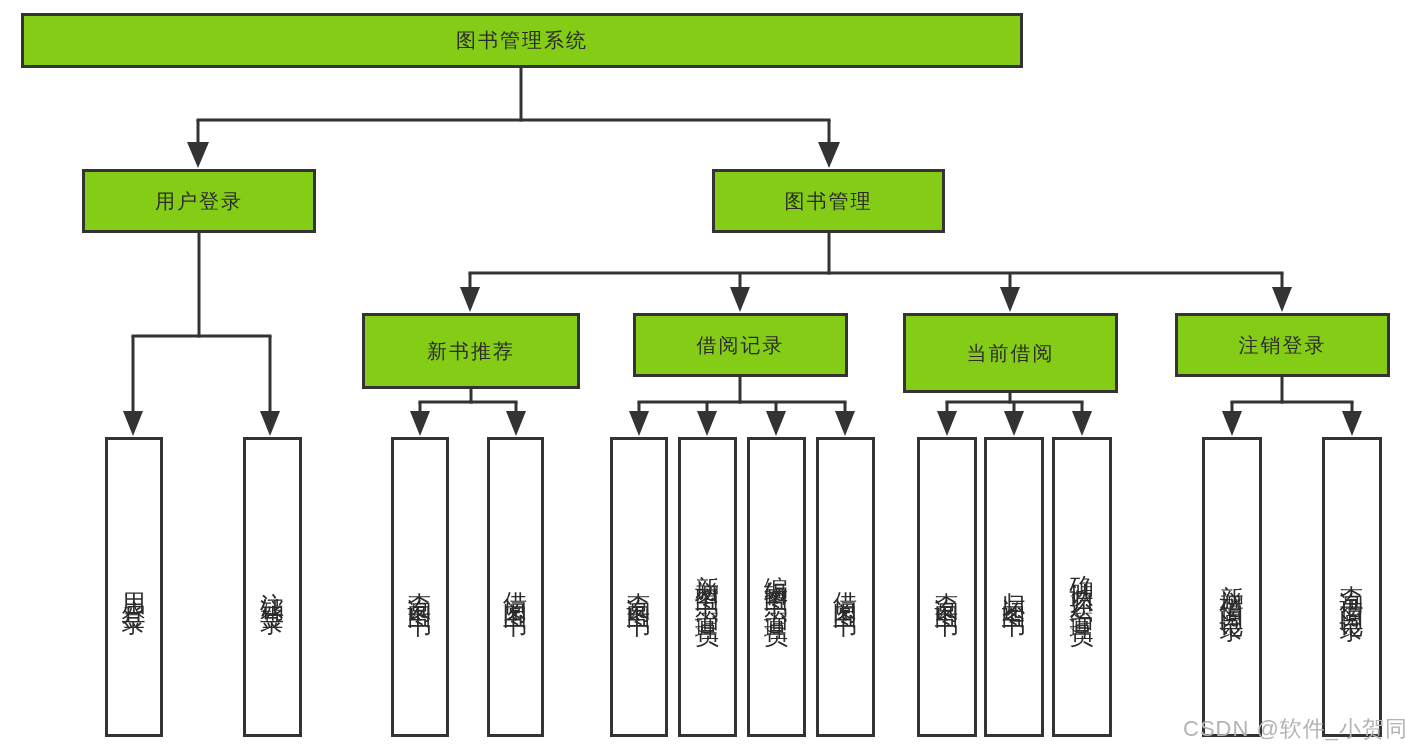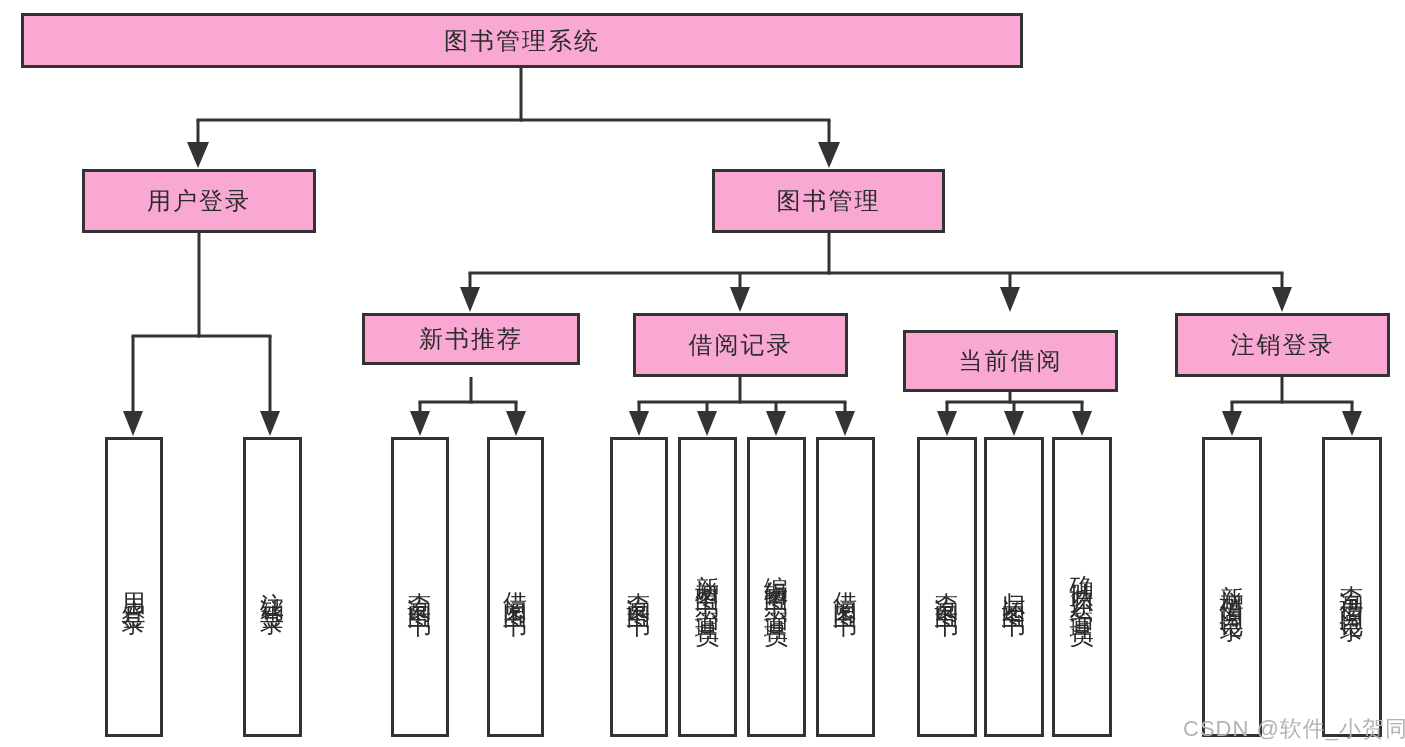--- a/index.html
+++ b/index.html
@@ -18,27 +18,27 @@
   .wires {
     position: absolute;
     inset: 0;
     width: 1405px;
     height: 747px;
     pointer-events: none;
   }
   .hbox {
     position: absolute;
     box-sizing: border-box;
-    background: #f9a8d4;
+    background: #84cc16;
     border: 3px solid #333333;
     display: flex;
     align-items: center;
     justify-content: center;
     color: #2b2b2b;
-    font-size: 24px;
+    font-size: 20px;
     letter-spacing: 2px;
     z-index: 2;
   }
   .vbox {
     position: absolute;
     box-sizing: border-box;
     background: #ffffff;
     border: 3px solid #333333;
     display: flex;
     align-items: center;
@@ -152,27 +152,27 @@
     <span>图书管理系统</span>
   </div>
 
   <div class="hbox" style="left:82px; top:169px; width:234px; height:64px;">
     <span>用户登录</span>
   </div>
   <div class="hbox" style="left:712px; top:169px; width:233px; height:64px;text-align:right;">
     <span>图书管理</span>
   </div>
 
-  <div class="hbox" style="left:362px; top:313px; width:218px; height:52px;">
+  <div class="hbox" style="left:362px; top:313px; width:218px; height:76px;">
     <span>新书推荐</span>
   </div>
   <div class="hbox" style="left:633px; top:313px; width:215px; height:64px;">
     <span>借阅记录</span>
   </div>
-  <div class="hbox" style="left:903px; top:330px; width:215px; height:62px;">
+  <div class="hbox" style="left:903px; top:313px; width:215px; height:80px;">
     <span>当前借阅</span>
   </div>
   <div class="hbox" style="left:1175px; top:313px; width:215px; height:64px;">
     <span>注销登录</span>
   </div>
 
   <div class="vbox" style="left:105px; top:437px; width:58px; height:300px;">
     <span>用户登录</span>
   </div>
   <div class="vbox" style="left:243px; top:437px; width:59px; height:300px;">

